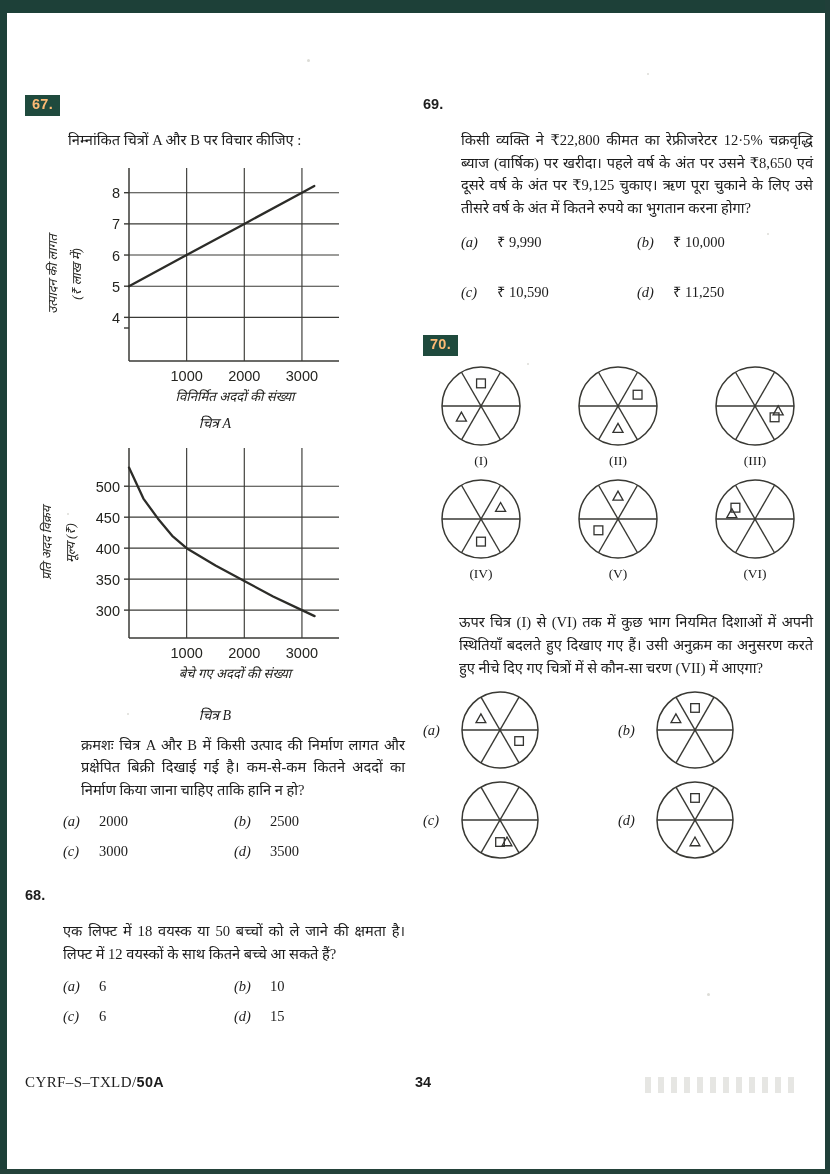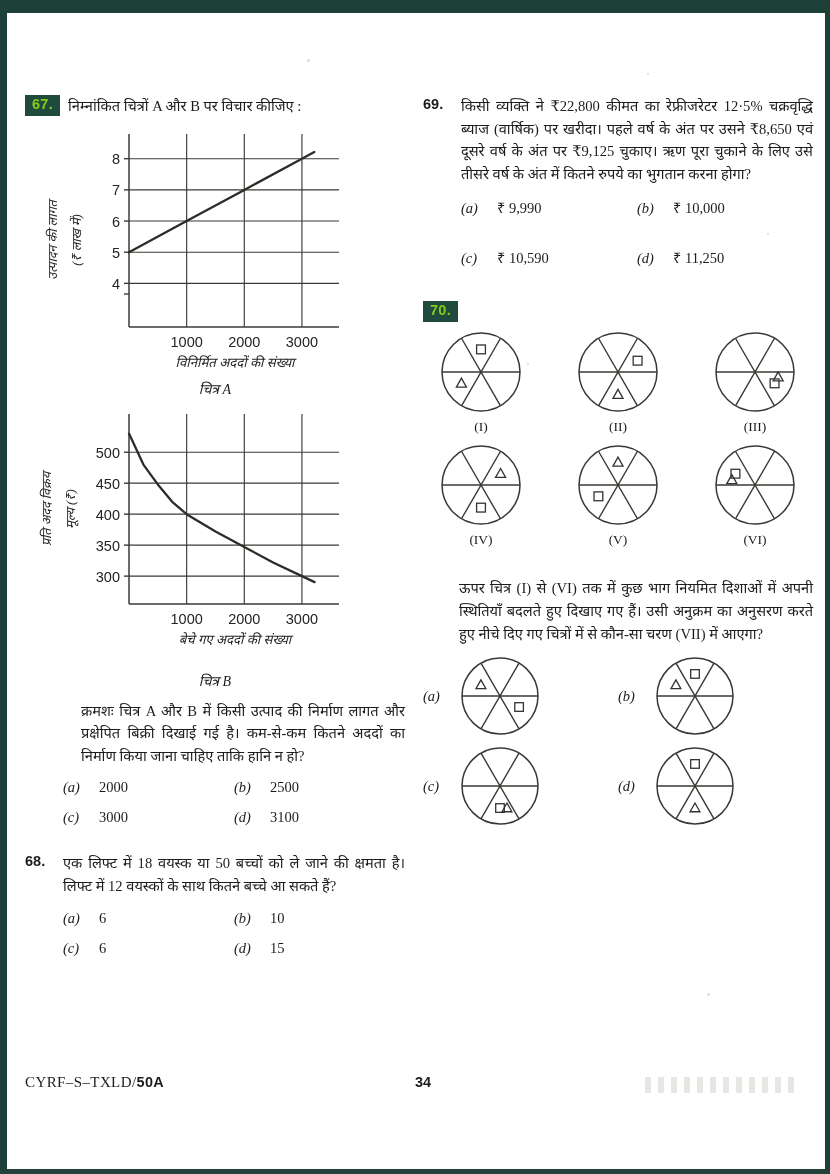--- a/index.html
+++ b/index.html
@@ -49,21 +49,21 @@
   }
 
   .col-left  { position: absolute; left: 18px;  top: 82px; width: 380px; }
   .col-right { position: absolute; left: 416px; top: 82px; width: 390px; }
 
   
   .q { position: relative; margin-bottom: 10px; }
   .qnum-box {
     display: inline-block;
     background: #1f4a3d;
-    color: #84cc16;
+    color: #fdba74;
     font-family: "Liberation Sans", sans-serif;
     font-weight: bold;
     font-size: 14.5px;
     padding: 2px 7px 3px 7px;
     line-height: 1.1;
     vertical-align: top;
     letter-spacing: .3px;
   }
   .qnum-plain {
     display: inline-block;
@@ -78,20 +78,21 @@
     display: flex;
     align-items: flex-start;
     gap: 8px;
   }
   .qtext {
     font-size: 14.6px;
     line-height: 1.55;
     text-align: justify;
     text-justify: inter-word;
     flex: 1;
+    margin-top: 34px;
   }
   .qbody {
     margin-left: 56px;
     font-size: 14.6px;
     line-height: 1.55;
     text-align: justify;
   }
 
   
   .opts {
@@ -288,21 +289,21 @@
             <div class="opt">
               <span class="opt-key">(b)</span>
               <span class="opt-val">2500</span>
             </div>
             <div class="opt">
               <span class="opt-key">(c)</span>
               <span class="opt-val">3000</span>
             </div>
             <div class="opt">
               <span class="opt-key">(d)</span>
-              <span class="opt-val">3100</span>
+              <span class="opt-val">3500</span>
             </div>
           </div>
       </div>
 
       <div class="q" style="margin-top:26px;">
         <div class="qhead">
           <span class="qnum-plain">68.</span>
           <span class="qtext">एक लिफ्ट में 18 वयस्क या 50 बच्चों को ले जाने की क्षमता है। लिफ्ट में 12 वयस्कों के साथ कितने बच्चे आ सकते हैं?</span>
         </div>
         <div class="opts" id="opts-68">

